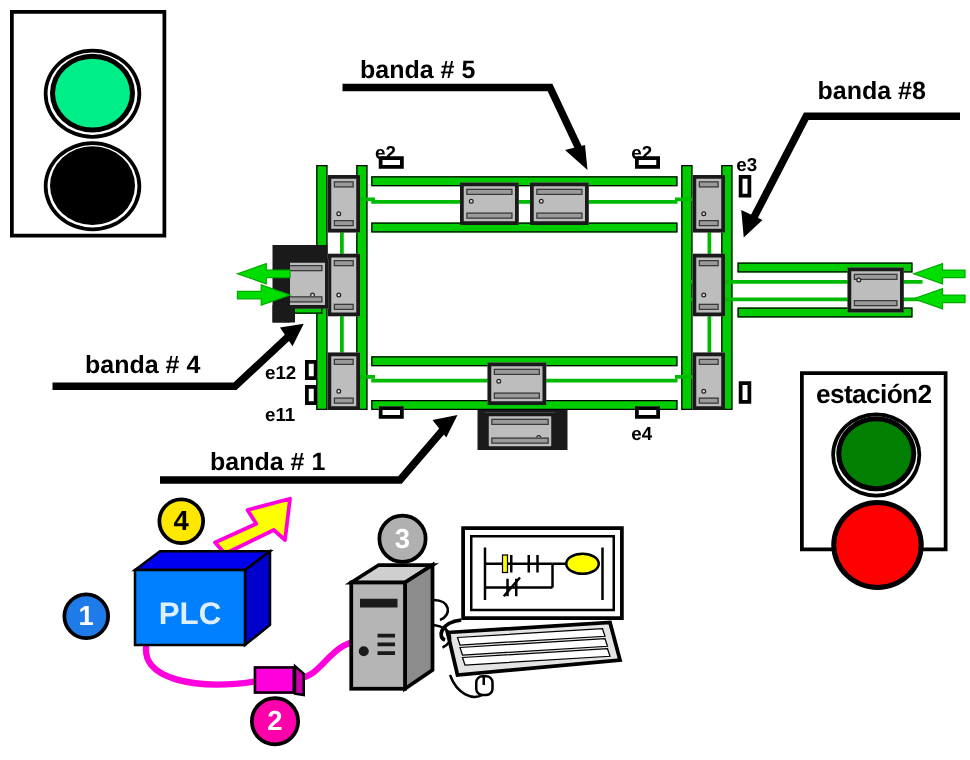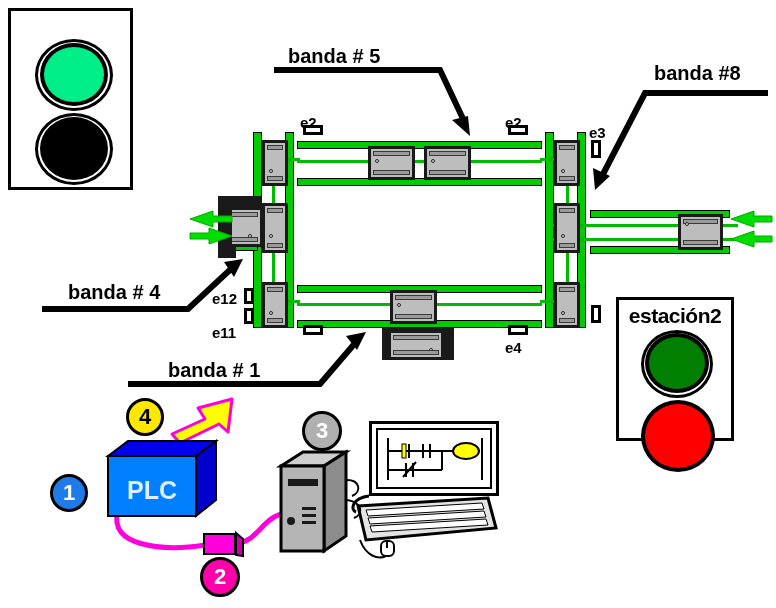--- a/index.html
+++ b/index.html
@@ -42,21 +42,21 @@
 </head>
 <body>
 
 <div class="station" style="left:8px;top:8px;width:125px;height:182px;">
   <div class="lamp-ring" style="left:24px;top:28px;width:78px;height:72px;"></div>
   <div class="lamp" style="left:29px;top:32px;width:68px;height:63px;background:#00EE88;"></div>
   <div class="lamp-ring" style="left:24px;top:102px;width:78px;height:72px;"></div>
   <div class="lamp" style="left:29px;top:106px;width:68px;height:63px;background:#000000;"></div>
 </div>
 
-<div class="station" style="left:616px;top:297px;width:118px;height:144px;">
+<div class="station" style="left:640px;top:297px;width:118px;height:144px;">
   <div class="station-title">estación2</div>
   <div class="lamp-ring" style="left:22px;top:30px;width:72px;height:68px;"></div>
   <div class="lamp" style="left:26px;top:33px;width:64px;height:60px;background:#007F00;"></div>
   <div class="lamp" style="left:22px;top:100px;width:74px;height:72px;background:#FF0000;"></div>
 </div>
 
 <div class="rail-v" style="left:253px;top:132px;width:9px;height:196px;"></div>
 <div class="rail-v" style="left:285px;top:132px;width:9px;height:196px;"></div>
 
 <div class="rail-v" style="left:545px;top:132px;width:9px;height:196px;"></div>

